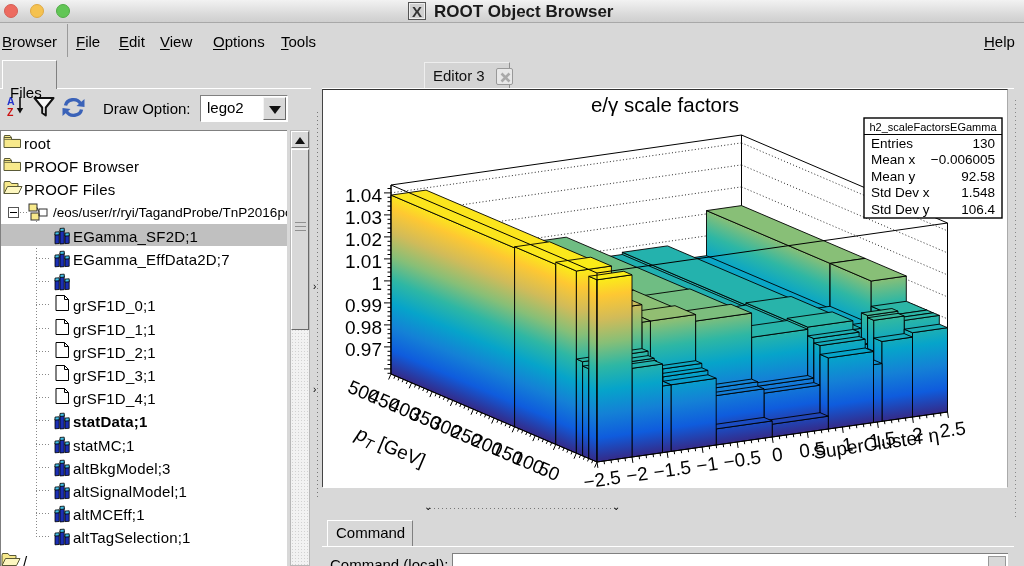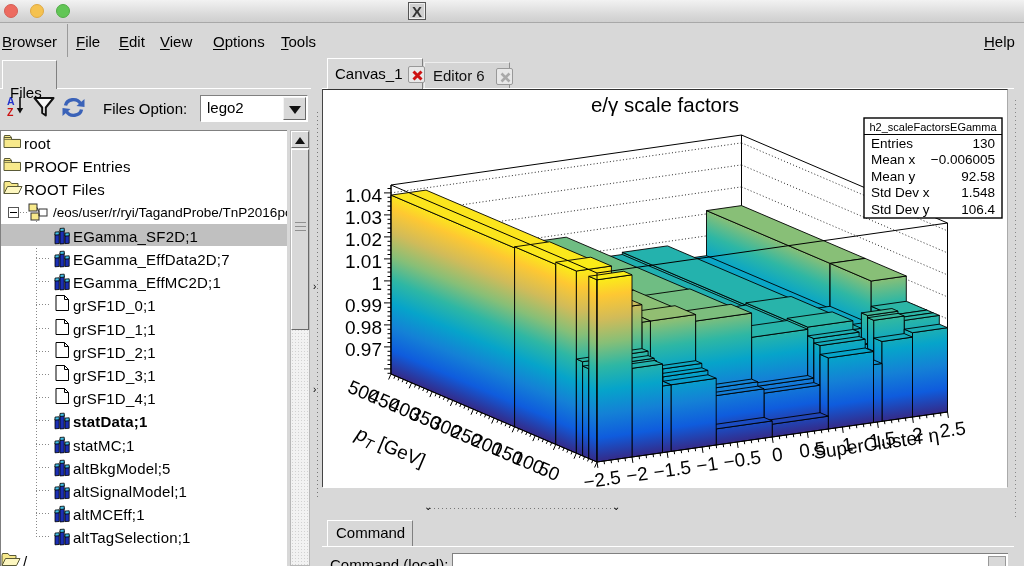--- a/index.html
+++ b/index.html
@@ -30,21 +30,21 @@
 
 .ltab { position:absolute; left:2px; top:60px; width:55px; height:29px;
   border-top:1px solid #fff; border-left:1px solid #fff; border-right:1px solid #808080;
   background:#d8d8d8; z-index:3; }
 .ltab .lbl { position:absolute; left:7px; top:5px; font-size:15px;margin-top:18px; }
 .ltabline { position:absolute; left:0; top:88px; width:311px; height:1px; background:#fff; z-index:2;}
 .lpanel { position:absolute; left:0; top:89px; width:311px; height:477px; background:#d8d8d8; }
 
 .toolbar { position:absolute; left:0; top:0; width:311px; height:39px; }
 .drawopt { position:absolute; left:103px; top:11px; font-size:15px; }
-.combo { position:absolute; left:200px; top:6px; width:108px; height:27px; background:#fff;
+.combo { position:absolute; left:200px; top:6px; width:88px; height:27px; background:#fff;
   border-top:1px solid #808080; border-left:1px solid #808080; border-bottom:1px solid #fff; border-right:1px solid #fff; }
 .combo .val { position:absolute; left:6px; top:3px; font-size:15px; }
 .combo .btn { position:absolute; right:1px; top:1px; width:23px; height:23px; background:#d8d8d8;
   border-top:1px solid #f4f4f4; border-left:1px solid #f4f4f4; border-right:1px solid #6a6a6a; border-bottom:1px solid #6a6a6a; }
 .combo .btn:after { content:""; position:absolute; left:5px; top:8px;
   border-left:6px solid transparent; border-right:6px solid transparent; border-top:8px solid #111; }
 
 .tree { position:absolute; left:0; top:41px; width:287px; height:436px; background:#fff;
   border-top:1px solid #808080; border-left:1px solid #808080; overflow:hidden; }
 .ti { position:absolute; font-size:15px; letter-spacing:0.2px; white-space:nowrap; }
@@ -101,20 +101,21 @@
 .rsplit { position:absolute; left:1015px; top:100px; width:1px; height:420px;
   background-image:repeating-linear-gradient(#888 0 1px, transparent 1px 4px); }
 </style>
 </head>
 <body>
 
 <div class="titlebar">
   <div class="tl r"></div>
     <div class="tl y"></div>
     <div class="tl g"></div>
+  <div class="wtitle">ROOT Object Browser</div>
   <div class="wicon">X</div>
 </div>
 
 <div class="menubar">
   <span style="left:2px"><u>B</u>rowser</span>
   <div class="msep"></div>
   <span style="left:76px"><u>F</u>ile</span>
   <span style="left:119px"><u>E</u>dit</span>
   <span style="left:160px"><u>V</u>iew</span>
   <span style="left:213px"><u>O</u>ptions</span>
@@ -138,43 +139,43 @@
           <path d="M1.5 2 L20.5 2 L12.8 11.5 L12.8 19.5 L9.2 17 L9.2 11.5 Z" fill="#f8f8f8" stroke="#111" stroke-width="2" stroke-linejoin="round"></path>
         </svg></div>
       <div style="position:absolute; left:61px; top:8px;"><svg width="25" height="21" viewBox="0 0 25 21">
           <g fill="none" stroke="#3a62b8" stroke-width="3.4">
             <path d="M4.5 8.5 A 8 7 0 0 1 19.5 6.5"></path>
             <path d="M20.5 12.5 A 8 7 0 0 1 5.5 14.5"></path>
           </g>
           <path d="M23.5 2 L23.5 10 L15.5 9 Z" fill="#3a62b8"></path>
           <path d="M1.5 19 L1.5 11 L9.5 12 Z" fill="#3a62b8"></path>
         </svg></div>
-    <div class="drawopt">Files Option:</div>
+    <div class="drawopt">Draw Option:</div>
     <div class="combo">
         <div class="val">lego2</div>
         <div class="btn"></div>
       </div>
   </div>
   <div class="tree">
     <div style="position:absolute; left:35px; top:84px; width:1px; height:322px;background-image:repeating-linear-gradient(#888 0 1px, transparent 1px 3px);"></div>
 <div class="ti" style="left:2px; top:2px;"><svg width="20" height="17" viewBox="0 0 20 17">
           <path d="M1 4.5 L1 14.5 L17.5 14.5 L17.5 6.5 L8.5 6.5 L8.5 4.5 Z M1 4.5 L1.5 2.5 L7 2.5 L8.5 4.5" fill="#f7e98b" stroke="#5a5a37" stroke-width="1"></path>
           <path d="M1.2 6.4 L17.3 6.4" stroke="#5a5a37" stroke-width="0.8"></path>
         </svg></div>
 <div class="ti" style="left:23px; top:4px;">root</div>
 <div class="ti" style="left:2px; top:25px;"><svg width="20" height="17" viewBox="0 0 20 17">
           <path d="M1 4.5 L1 14.5 L17.5 14.5 L17.5 6.5 L8.5 6.5 L8.5 4.5 Z M1 4.5 L1.5 2.5 L7 2.5 L8.5 4.5" fill="#f7e98b" stroke="#5a5a37" stroke-width="1"></path>
           <path d="M1.2 6.4 L17.3 6.4" stroke="#5a5a37" stroke-width="0.8"></path>
         </svg></div>
-<div class="ti" style="left:23px; top:27px;">PROOF Entries</div>
+<div class="ti" style="left:23px; top:27px;">PROOF Browser</div>
 <div class="ti" style="left:2px; top:48px;"><svg width="20" height="17" viewBox="0 0 20 17">
           <path d="M1 14.5 L1 4.5 L1.5 2.5 L7 2.5 L8.5 4.5 L15 4.5 L15 7 L1 14.5" fill="#f7e98b" stroke="#5a5a37" stroke-width="1"></path>
           <path d="M1 14.5 L4.5 7.5 L19 7.5 L15.5 14.5 Z" fill="#fdf7c0" stroke="#5a5a37" stroke-width="1"></path>
         </svg></div>
-<div class="ti" style="left:23px; top:50px;">ROOT Files</div>
+<div class="ti" style="left:23px; top:50px;">PROOF Files</div>
 <div style="position:absolute; left:7px; top:76px; width:11px; height:11px; background:#fff; border:1px solid #555;"></div>
 <div style="position:absolute; left:9px; top:81px; width:7px; height:1px; background:#000;"></div>
 <div style="position:absolute; left:19px; top:81px; width:7px; height:1px;background-image:repeating-linear-gradient(90deg, #888 0 1px, transparent 1px 3px);"></div>
 <div class="ti" style="left:26px; top:71px;"><svg width="24" height="20" viewBox="0 0 24 20">
           <rect x="2" y="2" width="8" height="7" fill="#f7e98b" stroke="#333" stroke-width="1"></rect>
           <rect x="12" y="7" width="8" height="7" fill="#fff" stroke="#333" stroke-width="1"></rect>
           <rect x="4" y="11" width="8" height="7" fill="#f7e98b" stroke="#333" stroke-width="1"></rect>
           <path d="M10 5.5 L12 10 M12 14 L12 12" stroke="#333" stroke-width="1"></path>
         </svg></div>
 <div class="ti" style="left:52px; top:74px; font-size:13.5px; letter-spacing:0;">/eos/user/r/ryi/TagandProbe/TnP2016pos</div>
@@ -207,21 +208,20 @@
 <div class="ti" style="left:51px; top:141px;"><svg width="20" height="19" viewBox="0 0 20 19">
           <g stroke="#000" stroke-width="0.8" transform="skewY(-4)">
             <rect x="3" y="8" width="4.2" height="10" fill="#1b2fb4"></rect>
             <rect x="3" y="6.3" width="4.2" height="3" fill="#44c0e8"></rect>
             <rect x="8" y="4.5" width="4.2" height="14" fill="#1b2fb4"></rect>
             <rect x="8" y="3" width="4.2" height="3" fill="#44c0e8"></rect>
             <rect x="13" y="9.5" width="4.2" height="9" fill="#1b2fb4"></rect>
             <rect x="13" y="8" width="4.2" height="3" fill="#44c0e8"></rect>
           </g>
         </svg></div>
-<div class="ti" style="left:72px; top:143px;">EGamma_EffMC2D;1</div>
 <div style="position:absolute; left:35px; top:173px; width:14px; height:1px;background-image:repeating-linear-gradient(90deg, #888 0 1px, transparent 1px 3px);"></div>
 <div class="ti" style="left:53px; top:163px;"><svg width="17" height="18" viewBox="0 0 17 18">
           <path d="M2 1.5 L10.5 1.5 L14.5 5.5 L14.5 16.5 L2 16.5 Z" fill="#fff" stroke="#000" stroke-width="1"></path>
           <path d="M10.5 1.5 L10.5 5.5 L14.5 5.5" fill="none" stroke="#000" stroke-width="1"></path>
         </svg></div>
 <div class="ti" style="left:72px; top:166px;">grSF1D_0;1</div>
 <div style="position:absolute; left:35px; top:197px; width:14px; height:1px;background-image:repeating-linear-gradient(90deg, #888 0 1px, transparent 1px 3px);"></div>
 <div class="ti" style="left:53px; top:187px;"><svg width="17" height="18" viewBox="0 0 17 18">
           <path d="M2 1.5 L10.5 1.5 L14.5 5.5 L14.5 16.5 L2 16.5 Z" fill="#fff" stroke="#000" stroke-width="1"></path>
           <path d="M10.5 1.5 L10.5 5.5 L14.5 5.5" fill="none" stroke="#000" stroke-width="1"></path>
@@ -273,21 +273,21 @@
 <div class="ti" style="left:51px; top:327px;"><svg width="20" height="19" viewBox="0 0 20 19">
           <g stroke="#000" stroke-width="0.8" transform="skewY(-4)">
             <rect x="3" y="8" width="4.2" height="10" fill="#1b2fb4"></rect>
             <rect x="3" y="6.3" width="4.2" height="3" fill="#44c0e8"></rect>
             <rect x="8" y="4.5" width="4.2" height="14" fill="#1b2fb4"></rect>
             <rect x="8" y="3" width="4.2" height="3" fill="#44c0e8"></rect>
             <rect x="13" y="9.5" width="4.2" height="9" fill="#1b2fb4"></rect>
             <rect x="13" y="8" width="4.2" height="3" fill="#44c0e8"></rect>
           </g>
         </svg></div>
-<div class="ti" style="left:72px; top:329px;">altBkgModel;5</div>
+<div class="ti" style="left:72px; top:329px;">altBkgModel;3</div>
 <div style="position:absolute; left:35px; top:359px; width:14px; height:1px;background-image:repeating-linear-gradient(90deg, #888 0 1px, transparent 1px 3px);"></div>
 <div class="ti" style="left:51px; top:350px;"><svg width="20" height="19" viewBox="0 0 20 19">
           <g stroke="#000" stroke-width="0.8" transform="skewY(-4)">
             <rect x="3" y="8" width="4.2" height="10" fill="#1b2fb4"></rect>
             <rect x="3" y="6.3" width="4.2" height="3" fill="#44c0e8"></rect>
             <rect x="8" y="4.5" width="4.2" height="14" fill="#1b2fb4"></rect>
             <rect x="8" y="3" width="4.2" height="3" fill="#44c0e8"></rect>
             <rect x="13" y="9.5" width="4.2" height="9" fill="#1b2fb4"></rect>
             <rect x="13" y="8" width="4.2" height="3" fill="#44c0e8"></rect>
           </g>
@@ -330,32 +330,24 @@
       </div>
     </div>
 </div>
 
 <div class="vsplit"></div>
 <div class="varrow" style="left:313px; top:281px;">›</div>
 <div class="varrow" style="left:313px; top:384px;">›</div>
 
 <div class="rtabs">
   <div class="rtab2">
-      <div class="lbl">Editor 6</div>
+      <div class="lbl">Editor 3</div>
     <div class="cx" style="left:71px; top:5px;">
         <svg width="15" height="15">
           <path d="M3.5 3.5 L11.5 11.5 M11.5 3.5 L3.5 11.5" stroke="#aaa" stroke-width="2.6"></path>
-        </svg>
-      </div>
-  </div>
-  <div class="rtab1">
-      <div class="lbl">Canvas_1</div>
-    <div class="cx" style="left:80px; top:7px;">
-        <svg width="15" height="15">
-          <path d="M3.5 3.5 L11.5 11.5 M11.5 3.5 L3.5 11.5" stroke="#cc1111" stroke-width="3"></path>
         </svg>
       </div>
   </div>
 </div>
 <div class="rtabline"></div>
 
 <div class="canvasfr">
 <svg width="684" height="398" viewBox="0 0 684 398" font-family="Liberation Sans, sans-serif" fill="#000">
       <defs>
         <linearGradient id="fr0" gradientUnits="userSpaceOnUse" x1="274.0" y1="372.0" x2="247.6" y2="186.8">

